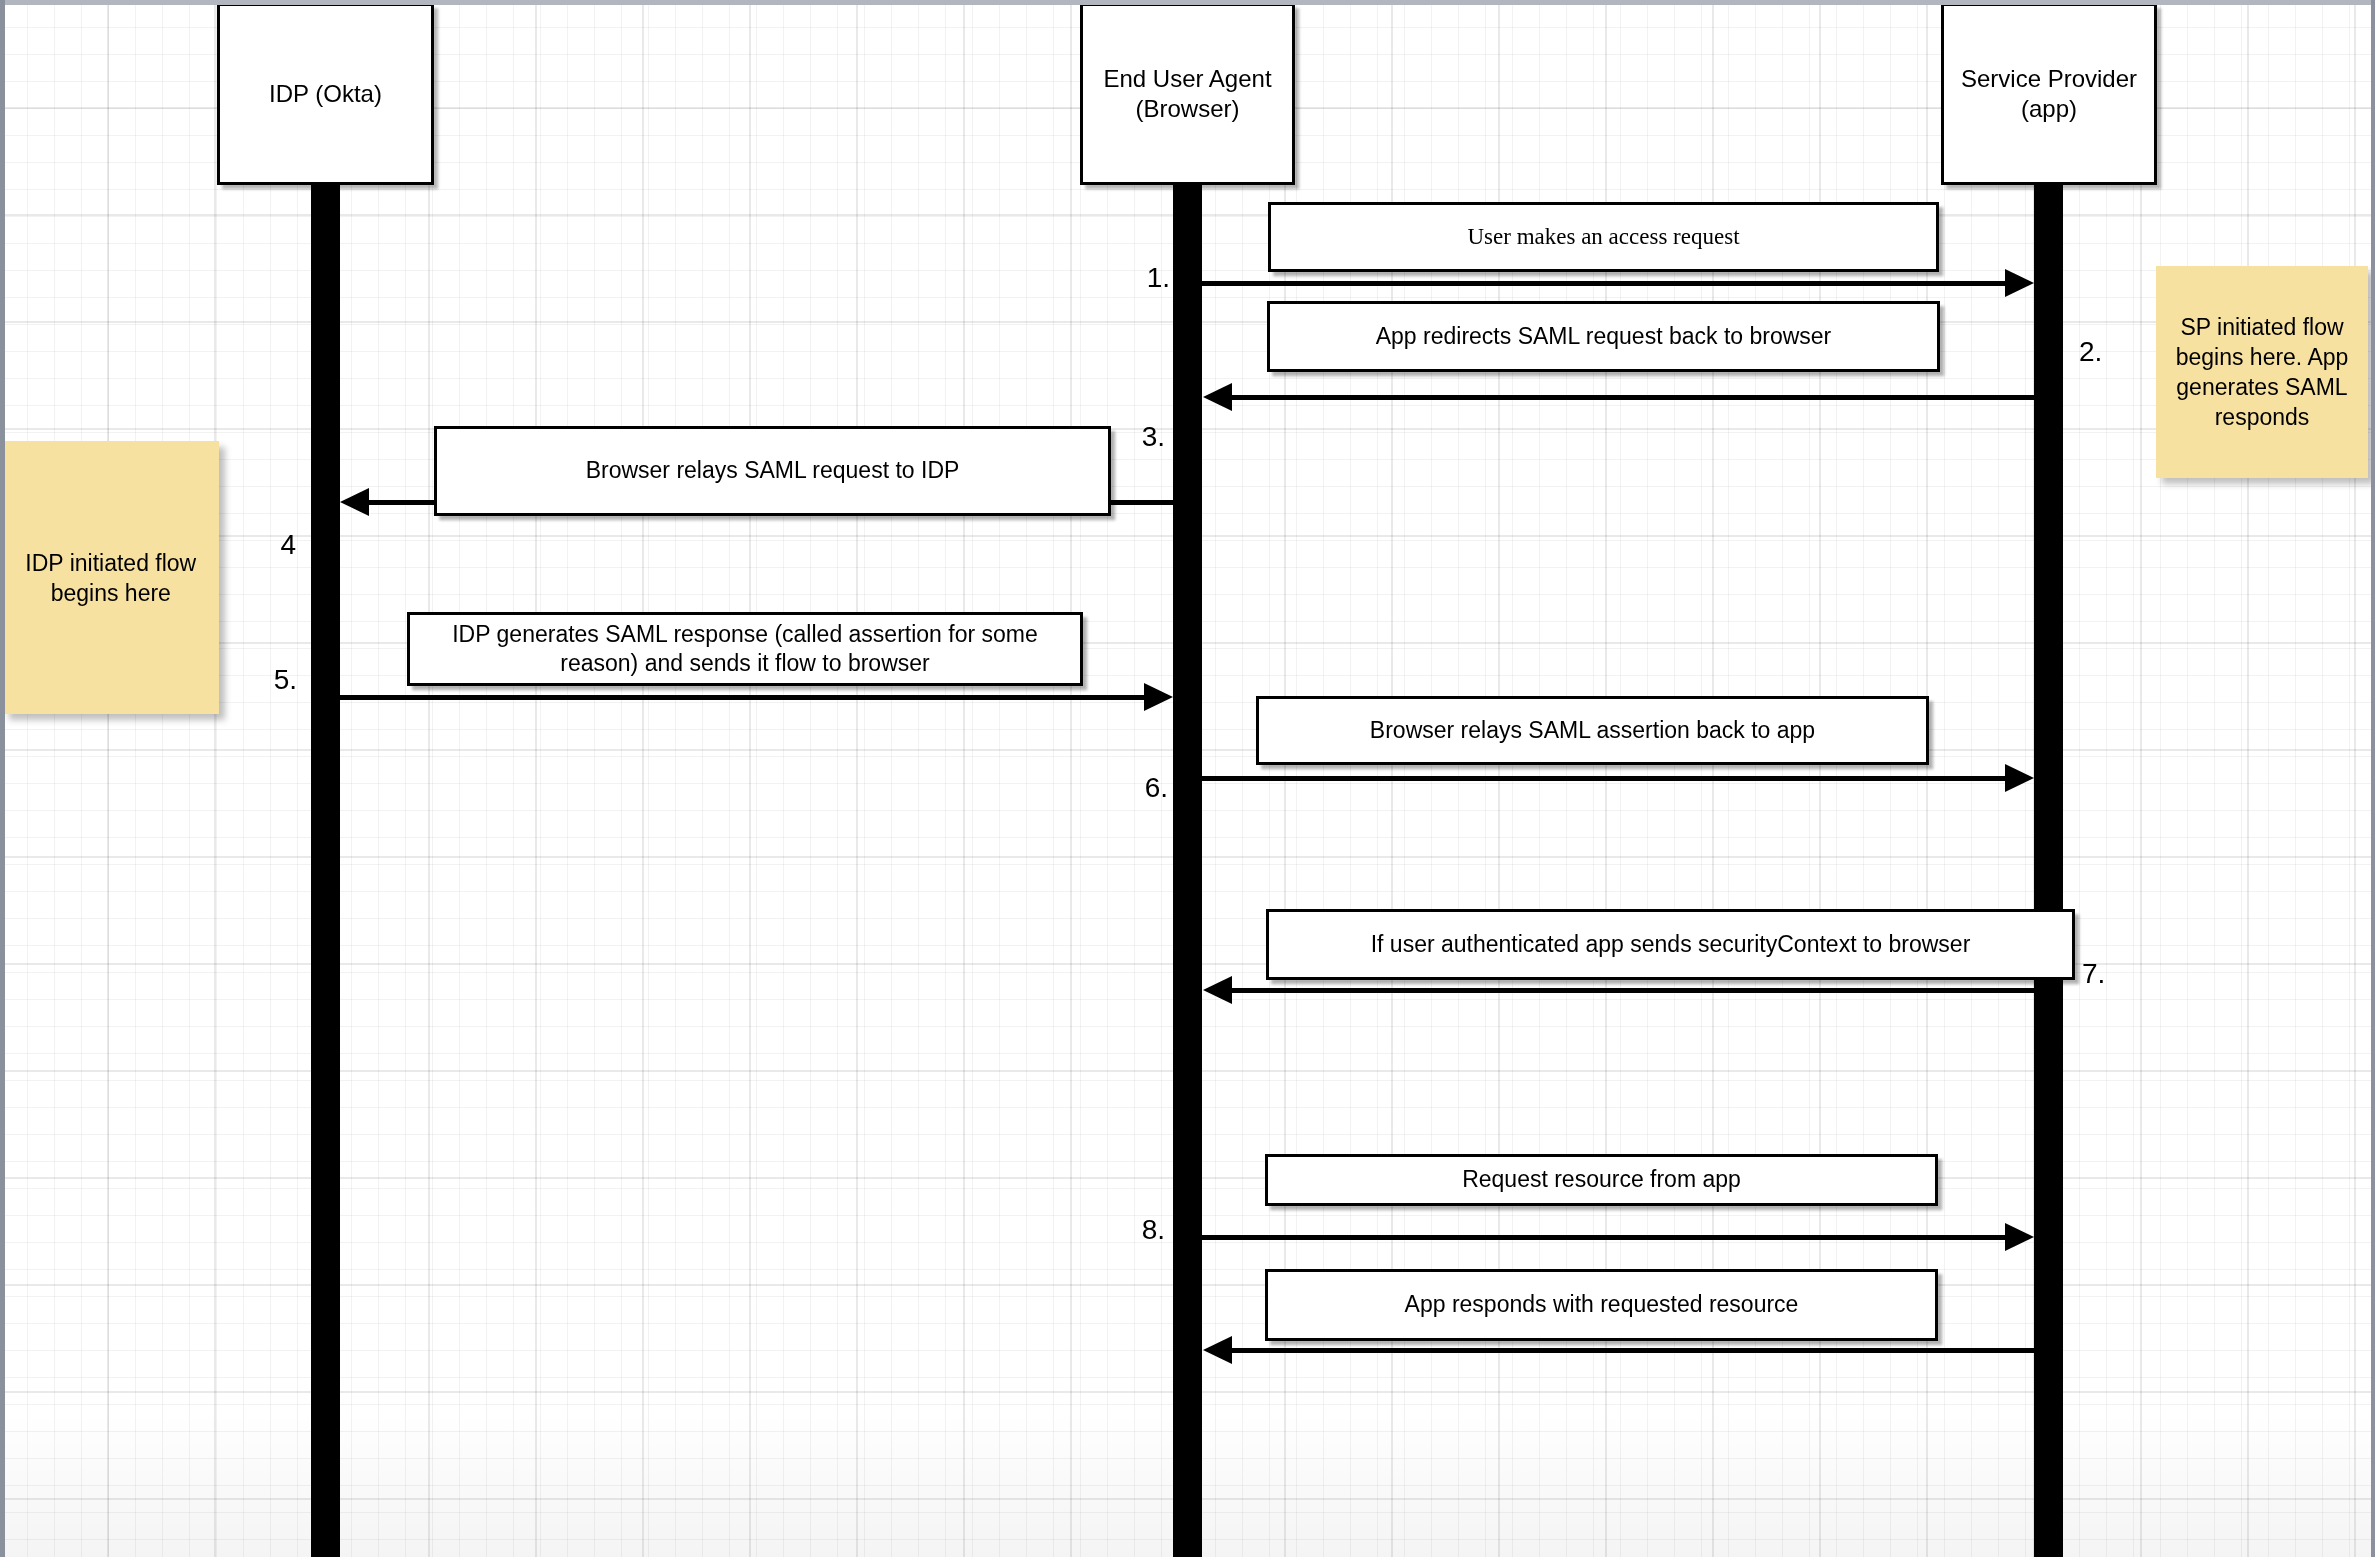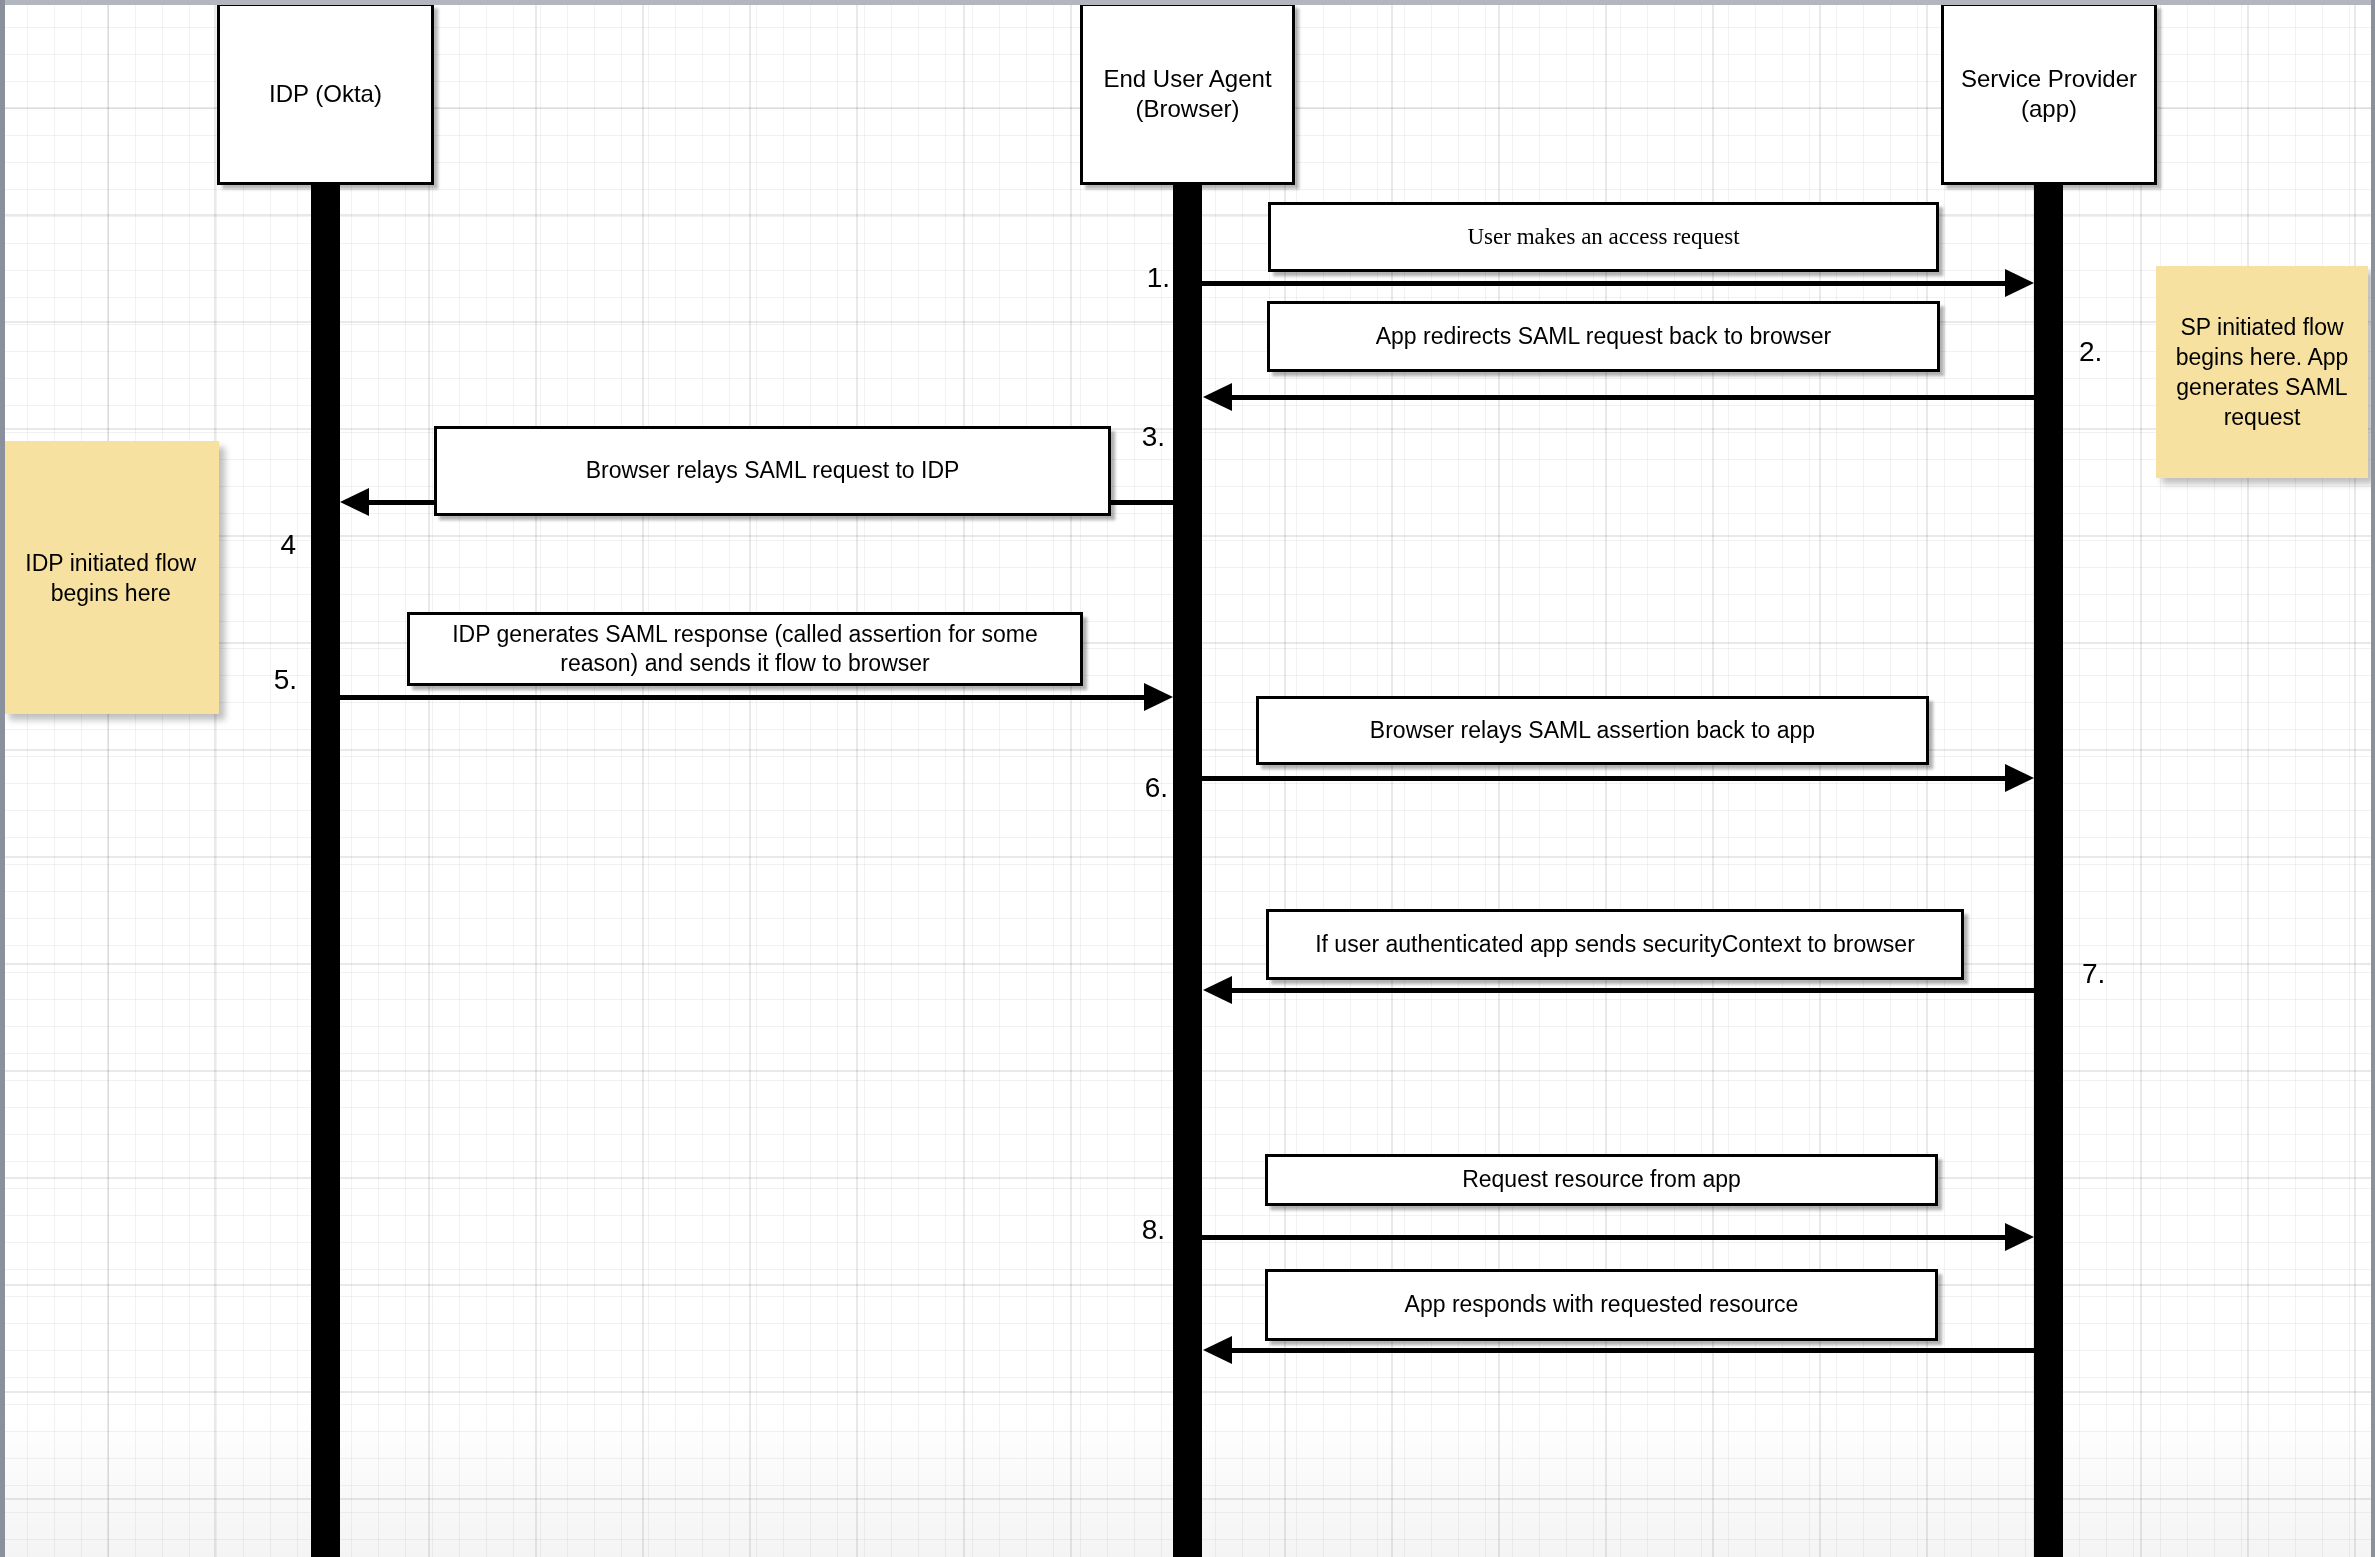--- a/index.html
+++ b/index.html
@@ -116,39 +116,39 @@
 <div class="abs ahead r" style="left:1144px;top:683px;"></div>
 <div class="abs seqnum ra" style="left:223px;top:664px;width:74px;">5.</div>
 
 <div class="abs msgbox" style="left:1256px;top:696px;width:673px;height:69px;">
   <span>Browser relays SAML assertion back to app</span>
 </div>
 <div class="abs aline" style="left:1202px;top:776px;width:807px;"></div>
 <div class="abs ahead r" style="left:2005px;top:764px;"></div>
 <div class="abs seqnum ra" style="left:1094px;top:772px;width:74px;">6.</div>
 
-<div class="abs msgbox" style="left:1266px;top:909px;width:698px;height:71px;">
+<div class="abs msgbox" style="left:1266px;top:909px;width:809px;height:71px;">
   <span>If user authenticated app sends securityContext to browser</span>
 </div>
 <div class="abs aline" style="left:1227px;top:988px;width:807px;"></div>
 <div class="abs ahead l" style="left:1203px;top:976px;"></div>
 <div class="abs seqnum" style="left:2082px;top:958px;width:74px;">7.</div>
 
 <div class="abs msgbox" style="left:1265px;top:1154px;width:673px;height:52px;">
   <span>Request resource from app</span>
 </div>
 <div class="abs aline" style="left:1202px;top:1235px;width:807px;"></div>
 <div class="abs ahead r" style="left:2005px;top:1223px;"></div>
 <div class="abs seqnum ra" style="left:1091px;top:1214px;width:74px;">8.</div>
 
 <div class="abs msgbox" style="left:1265px;top:1269px;width:673px;height:72px;">
   <span>App responds with requested resource</span>
 </div>
 <div class="abs aline" style="left:1227px;top:1348px;width:807px;"></div>
 <div class="abs ahead l" style="left:1203px;top:1336px;"></div>
 
 <div class="abs note" style="left:2156px;top:266px;width:212px;height:212px;">
-  <span>SP initiated flow begins here. App generates SAML request</span>
+  <span>SP initiated flow begins here. App generates SAML responds</span>
 </div>
 <div class="abs note" style="left:2.8px;top:441px;width:216px;height:273px;">
   <span>IDP initiated flow begins here</span>
 </div>
 
 
 </body></html>

